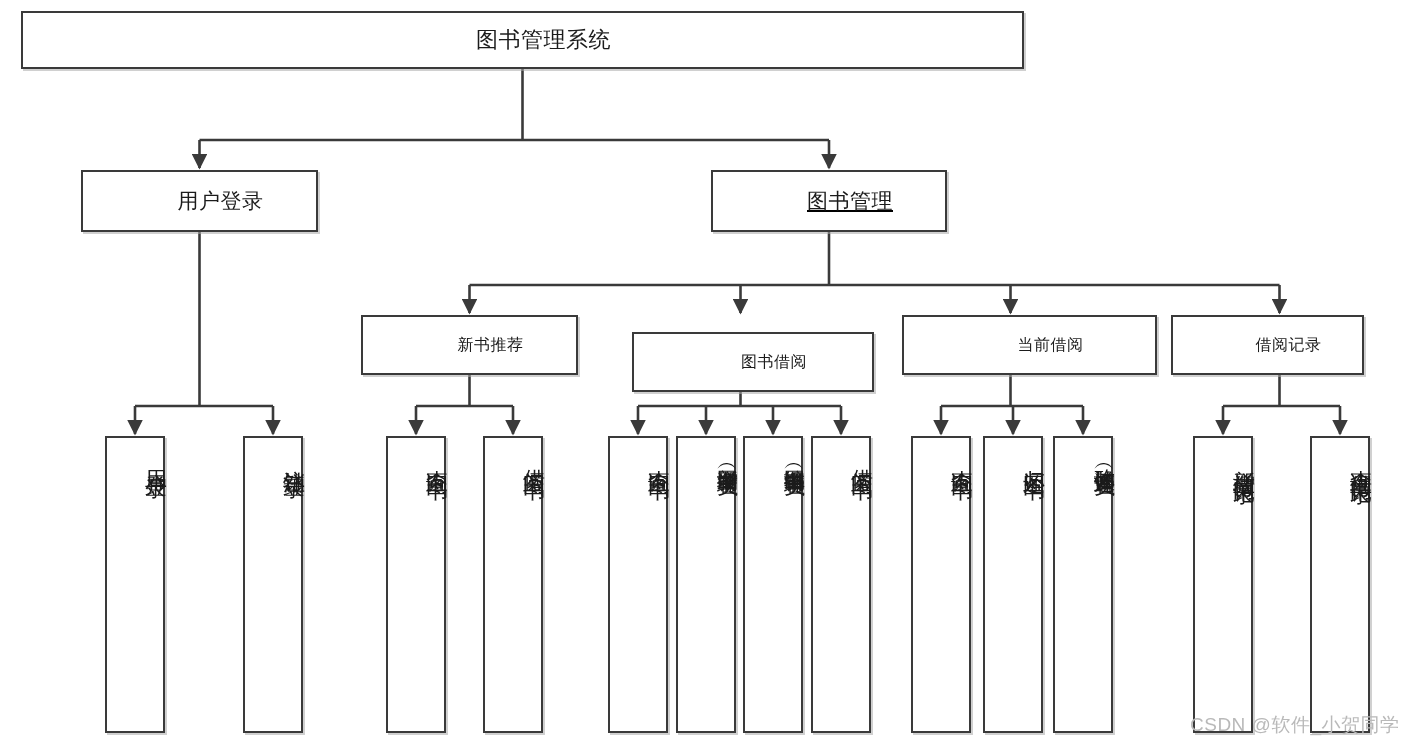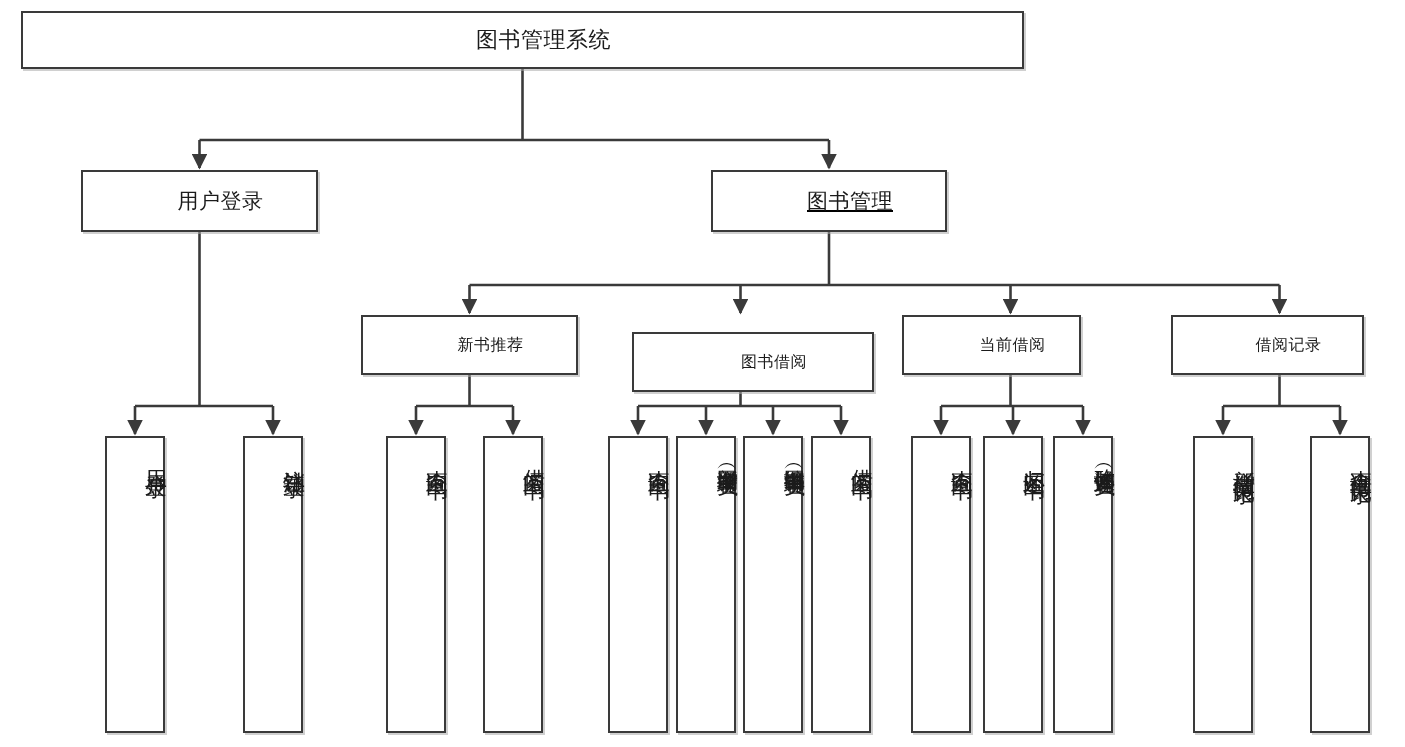--- a/index.html
+++ b/index.html
@@ -129,21 +129,21 @@
       </div>
       <div class="node lvl2" style="left: 711px; top: 170px; width: 236px; height: 62px; text-decoration: underline;">
         <span class="node-label">图书管理</span>
       </div>
       <div class="node lvl3" style="left: 361px; top: 315px; width: 217px; height: 60px;">
         <span class="node-label">新书推荐</span>
       </div>
       <div class="node lvl3" style="left: 632px; top: 332px; width: 242px; height: 60px;">
         <span class="node-label">图书借阅</span>
       </div>
-      <div class="node lvl3" style="left: 902px; top: 315px; width: 179px; height: 60px;">
+      <div class="node lvl3" style="left: 902px; top: 315px; width: 255px; height: 60px;">
         <span class="node-label">当前借阅</span>
       </div>
       <div class="node lvl3" style="left: 1171px; top: 315px; width: 193px; height: 60px;">
         <span class="node-label">借阅记录</span>
       </div>
       <div class="node leaf" style="left: 105px; top: 436px; width: 60px; height: 297px;">
         <span class="node-label">用户登录</span>
       </div>
       <div class="node leaf" style="left: 243px; top: 436px; width: 60px; height: 297px;">
         <span class="node-label">注销登录</span>
@@ -176,13 +176,14 @@
         <span class="node-label">确认归还（管理员）</span>
       </div>
       <div class="node leaf" style="left: 1193px; top: 436px; width: 60px; height: 297px;">
         <span class="node-label">新增借阅记录</span>
       </div>
       <div class="node leaf" style="left: 1310px; top: 436px; width: 60px; height: 297px;">
         <span class="node-label">查询借阅记录</span>
       </div>
     </div>
 
+  <div class="watermark" style="left:1190px; top:712px;">CSDN @软件_小贺同学</div>
 </div>
 
 </body></html>

